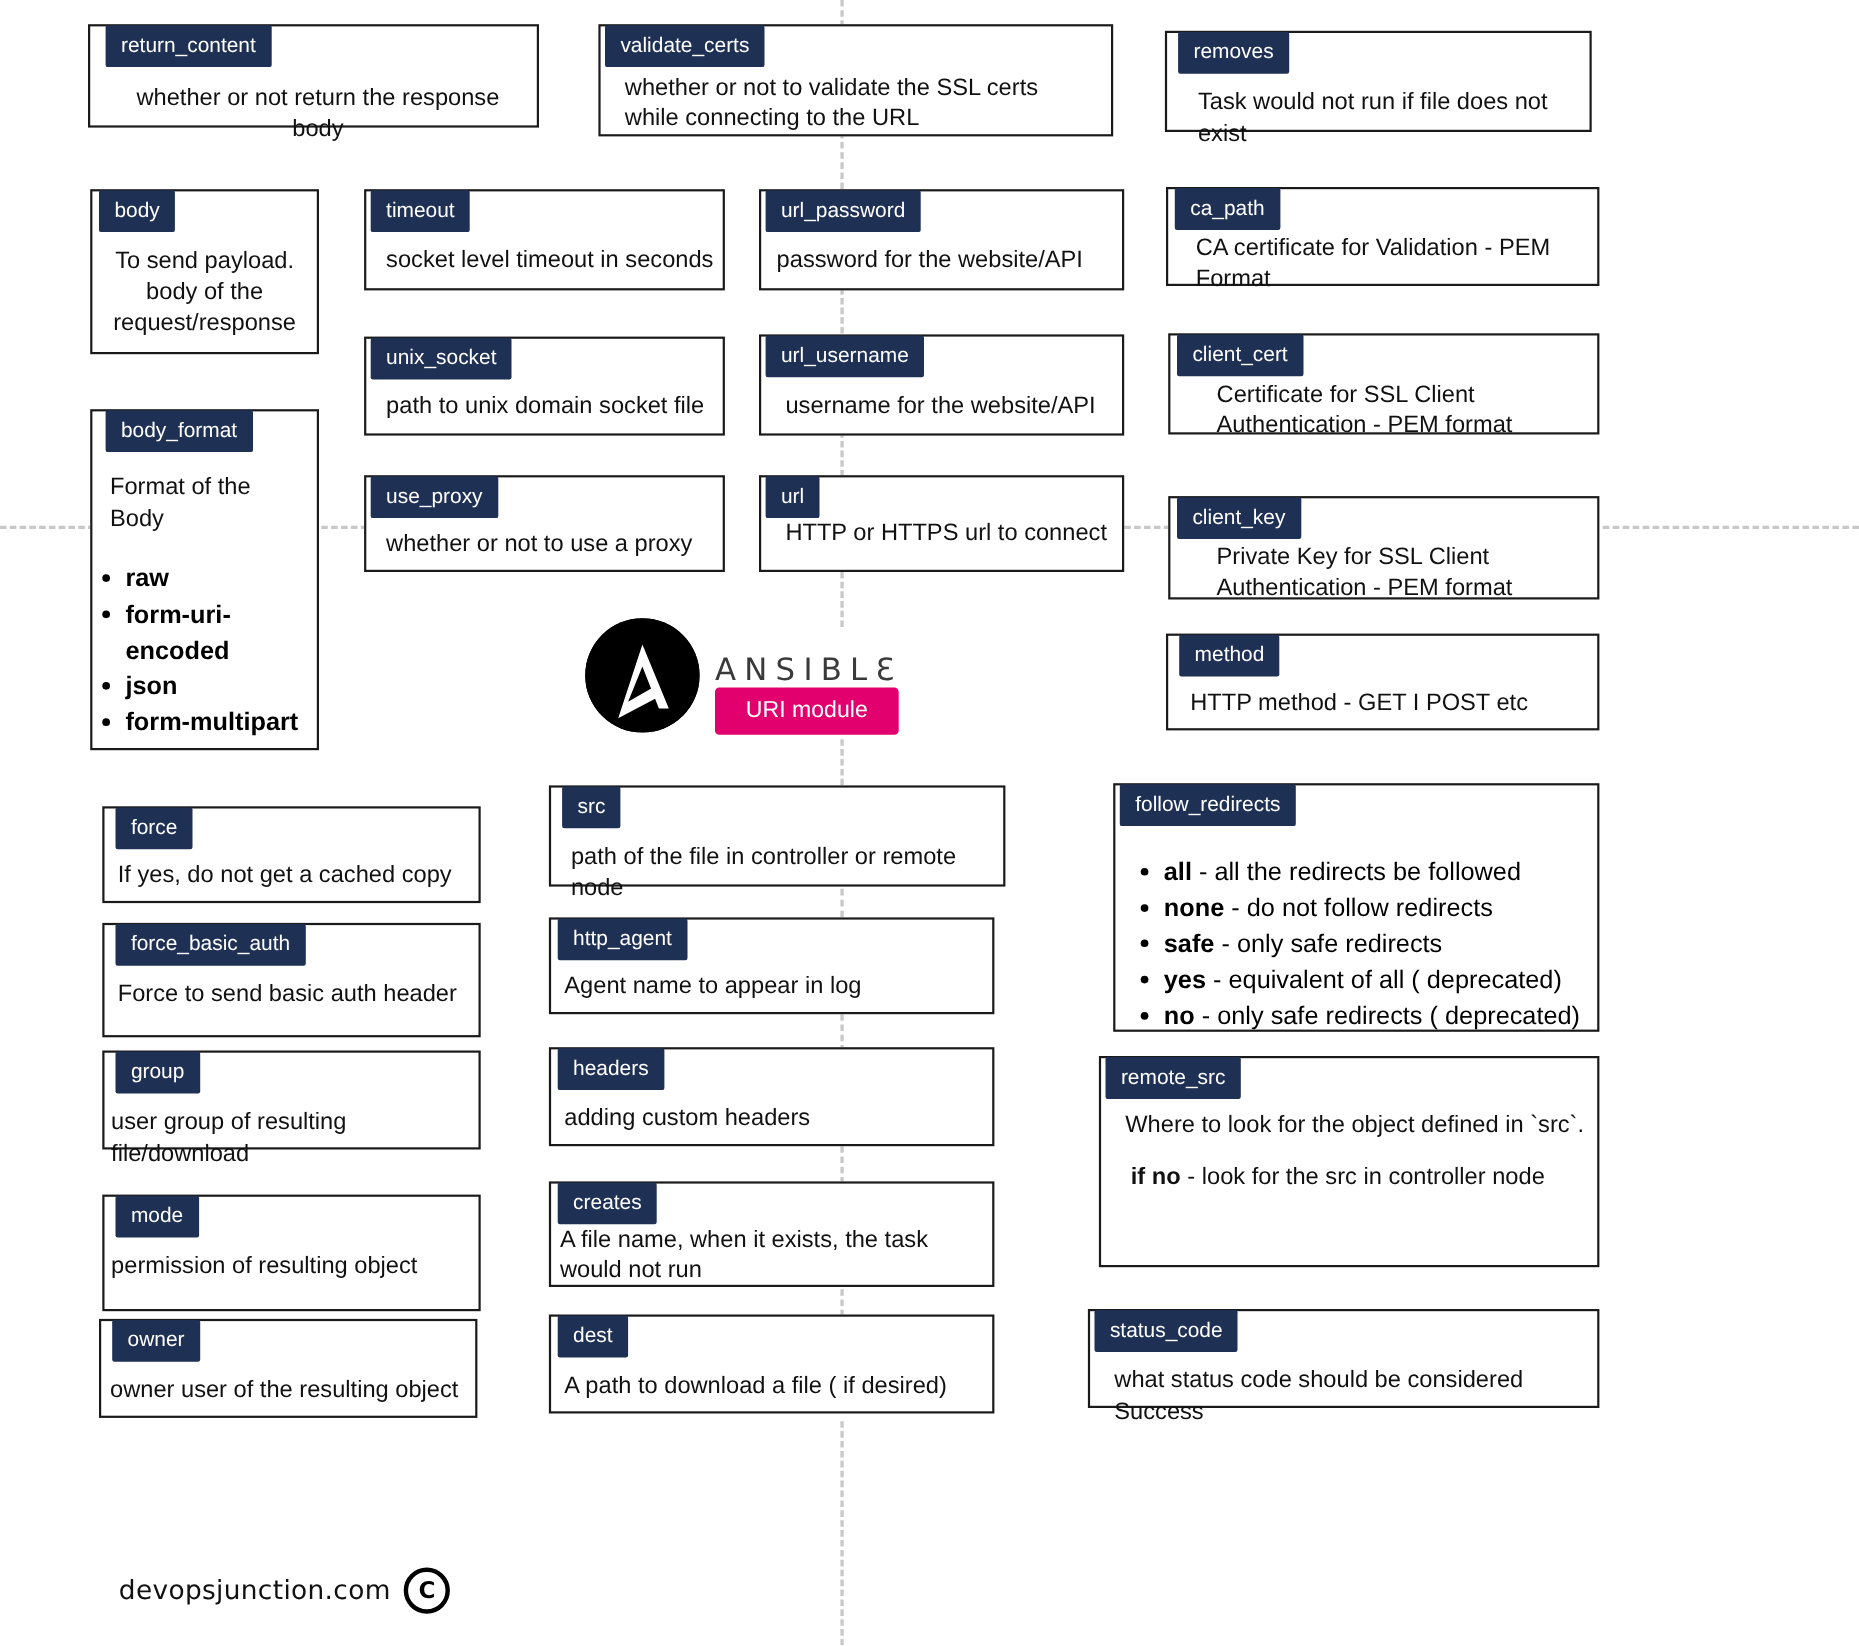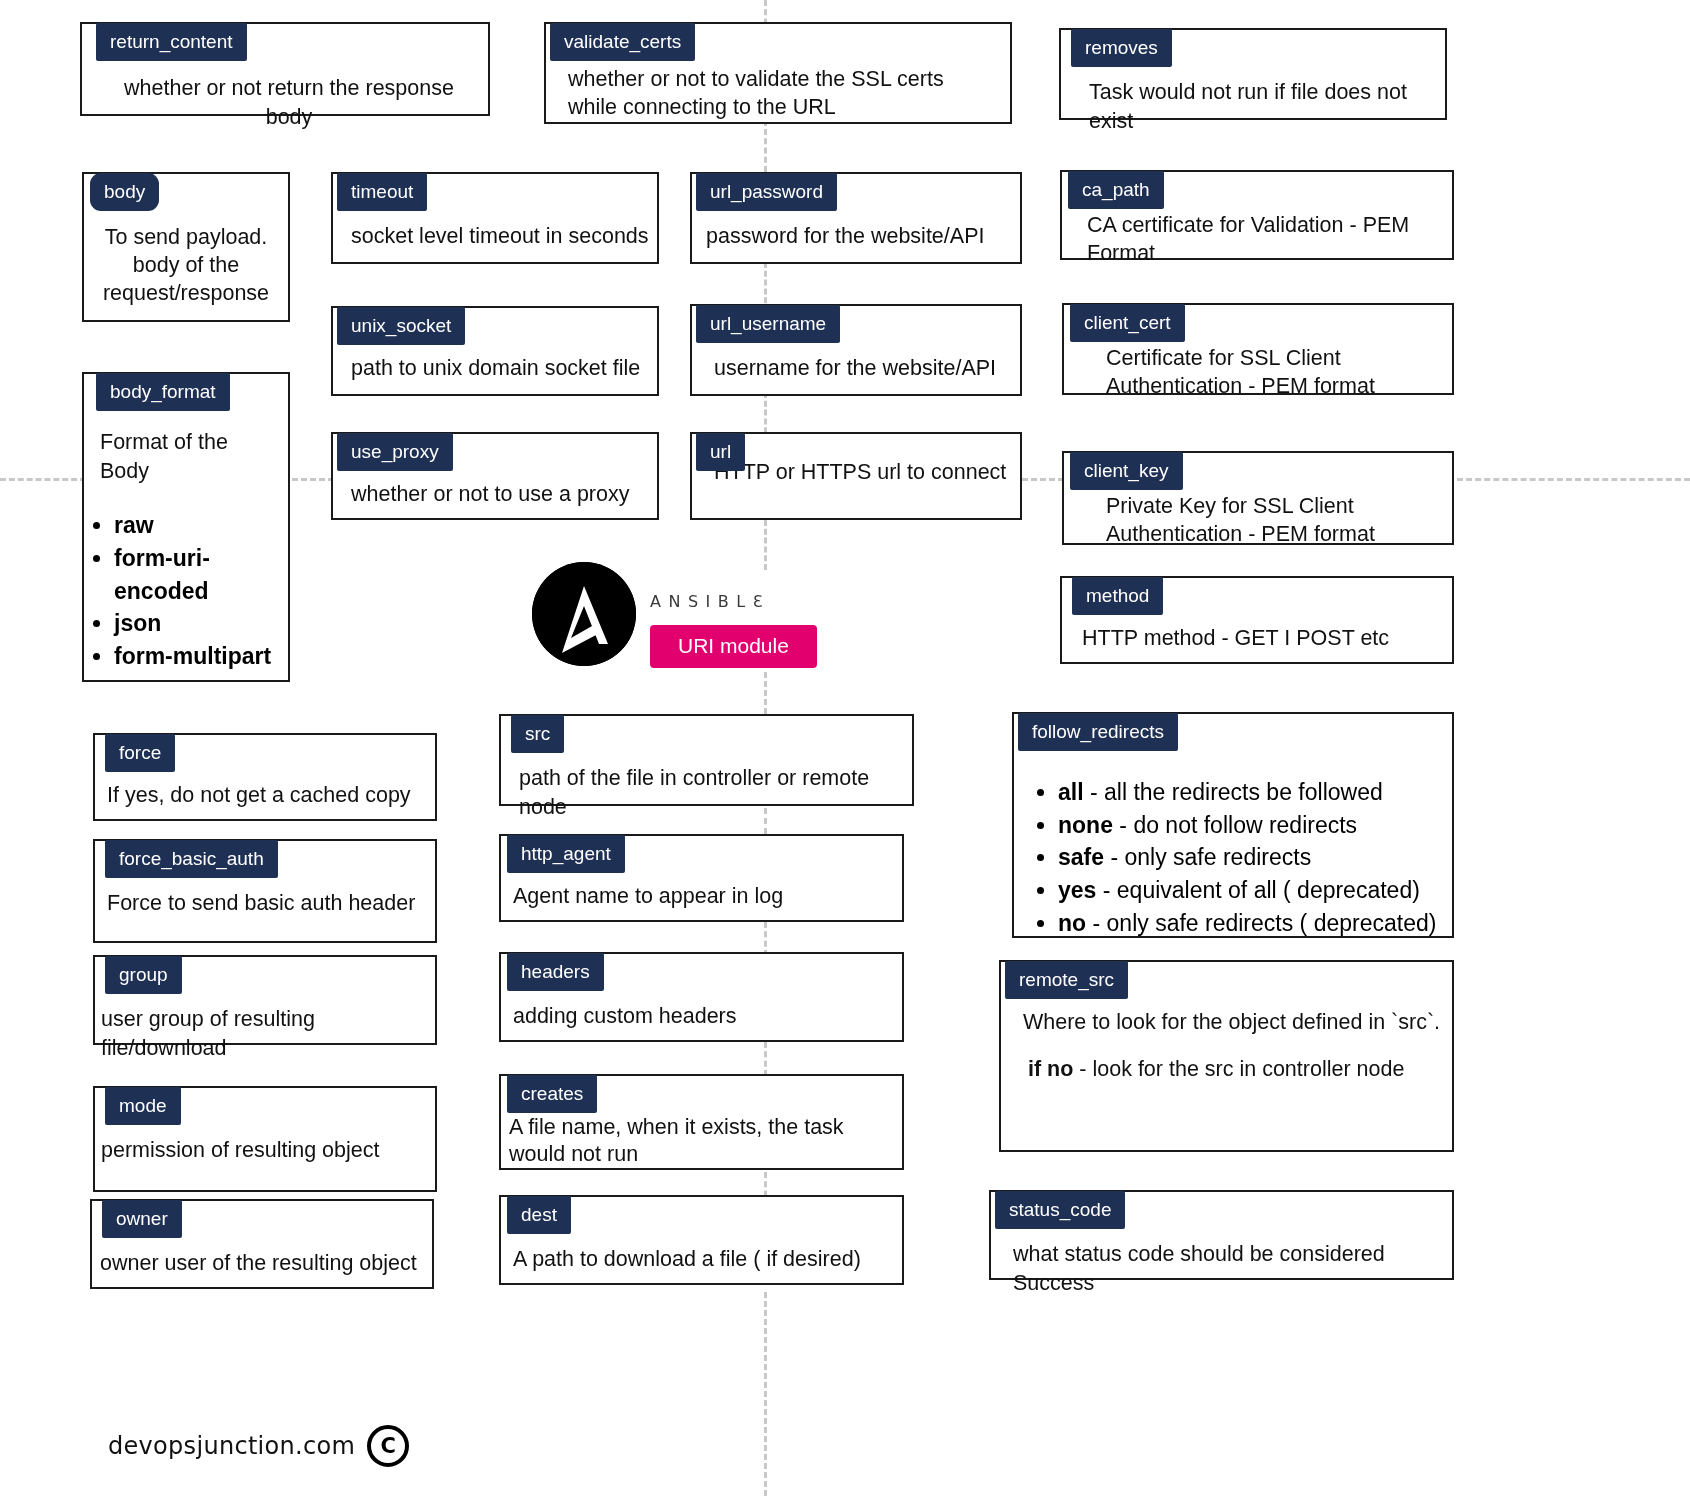--- a/index.html
+++ b/index.html
@@ -88,21 +88,21 @@
     border-radius: 50%;
     background: #000000;
     left: 0;
     top: 0;
   }
   .ans-circle svg { display: block; }
   .ans-word {
     position: absolute;
     left: 118px;
     top: 30px;
-    font-size: 16px;
+    font-size: 28px;
     letter-spacing: 7.5px;
     color: #3a3a3a;
     font-family: "DejaVu Sans", sans-serif;
   }
   .uri-badge {
     position: absolute;
     left: 118px;
     top: 63px;
     background: #e2006e;
     color: #ffffff;
@@ -174,21 +174,21 @@
     <div class="card-body" style="padding:42px 10px 0 22px; line-height:1.28;">whether or not to validate the SSL certs
 while connecting to the URL</div>
   </div>
 
   <div class="card" style="left:1059px; top:28px; width:388px; height:92px;">
     <div class="card-head" style="left:10px;">removes</div>
     <div class="card-body" style="padding:48px 8px 0 28px;">Task would not run if file does not exist</div>
   </div>
 
   <div class="card" style="left:82px; top:172px; width:208px; height:150px;">
-    <div class="card-head" style="left:6px;border-radius:11px;">body</div>
+    <div class="card-head" style="left:6px;">body</div>
     <div class="card-body b-center" style="padding:50px 6px 0 6px; line-height:1.3;">To send payload.
 body of the
 request/response</div>
   </div>
 
   <div class="card" style="left:331px; top:172px; width:328px; height:92px;">
     <div class="card-head" style="left:4px;">timeout</div>
     <div class="card-body" style="padding:48px 8px 0 18px;">socket level timeout in seconds</div>
   </div>
 
@@ -230,21 +230,21 @@
     </ul>
   </div>
 
   <div class="card" style="left:331px; top:432px; width:328px; height:88px;">
     <div class="card-head" style="left:4px;">use_proxy</div>
     <div class="card-body" style="padding:46px 8px 0 18px;">whether or not to use a proxy</div>
   </div>
 
   <div class="card" style="left:690px; top:432px; width:332px; height:88px;">
     <div class="card-head" style="left:4px;">url</div>
-    <div class="card-body" style="padding:24px 8px 0 22px;">HTTP or HTTPS url to connect</div>
+    <div class="card-body" style="padding:36px 8px 0 22px;">HTTP or HTTPS url to connect</div>
   </div>
 
   <div class="card" style="left:1062px; top:451px; width:392px; height:94px;">
     <div class="card-head" style="left:6px;">client_key</div>
     <div class="card-body" style="padding:40px 8px 0 42px; line-height:1.28;">Private Key for SSL Client
 Authentication - PEM format</div>
   </div>
 
   <div class="card" style="left:1060px; top:576px; width:394px; height:88px;">
     <div class="card-head" style="left:10px;">method</div>

